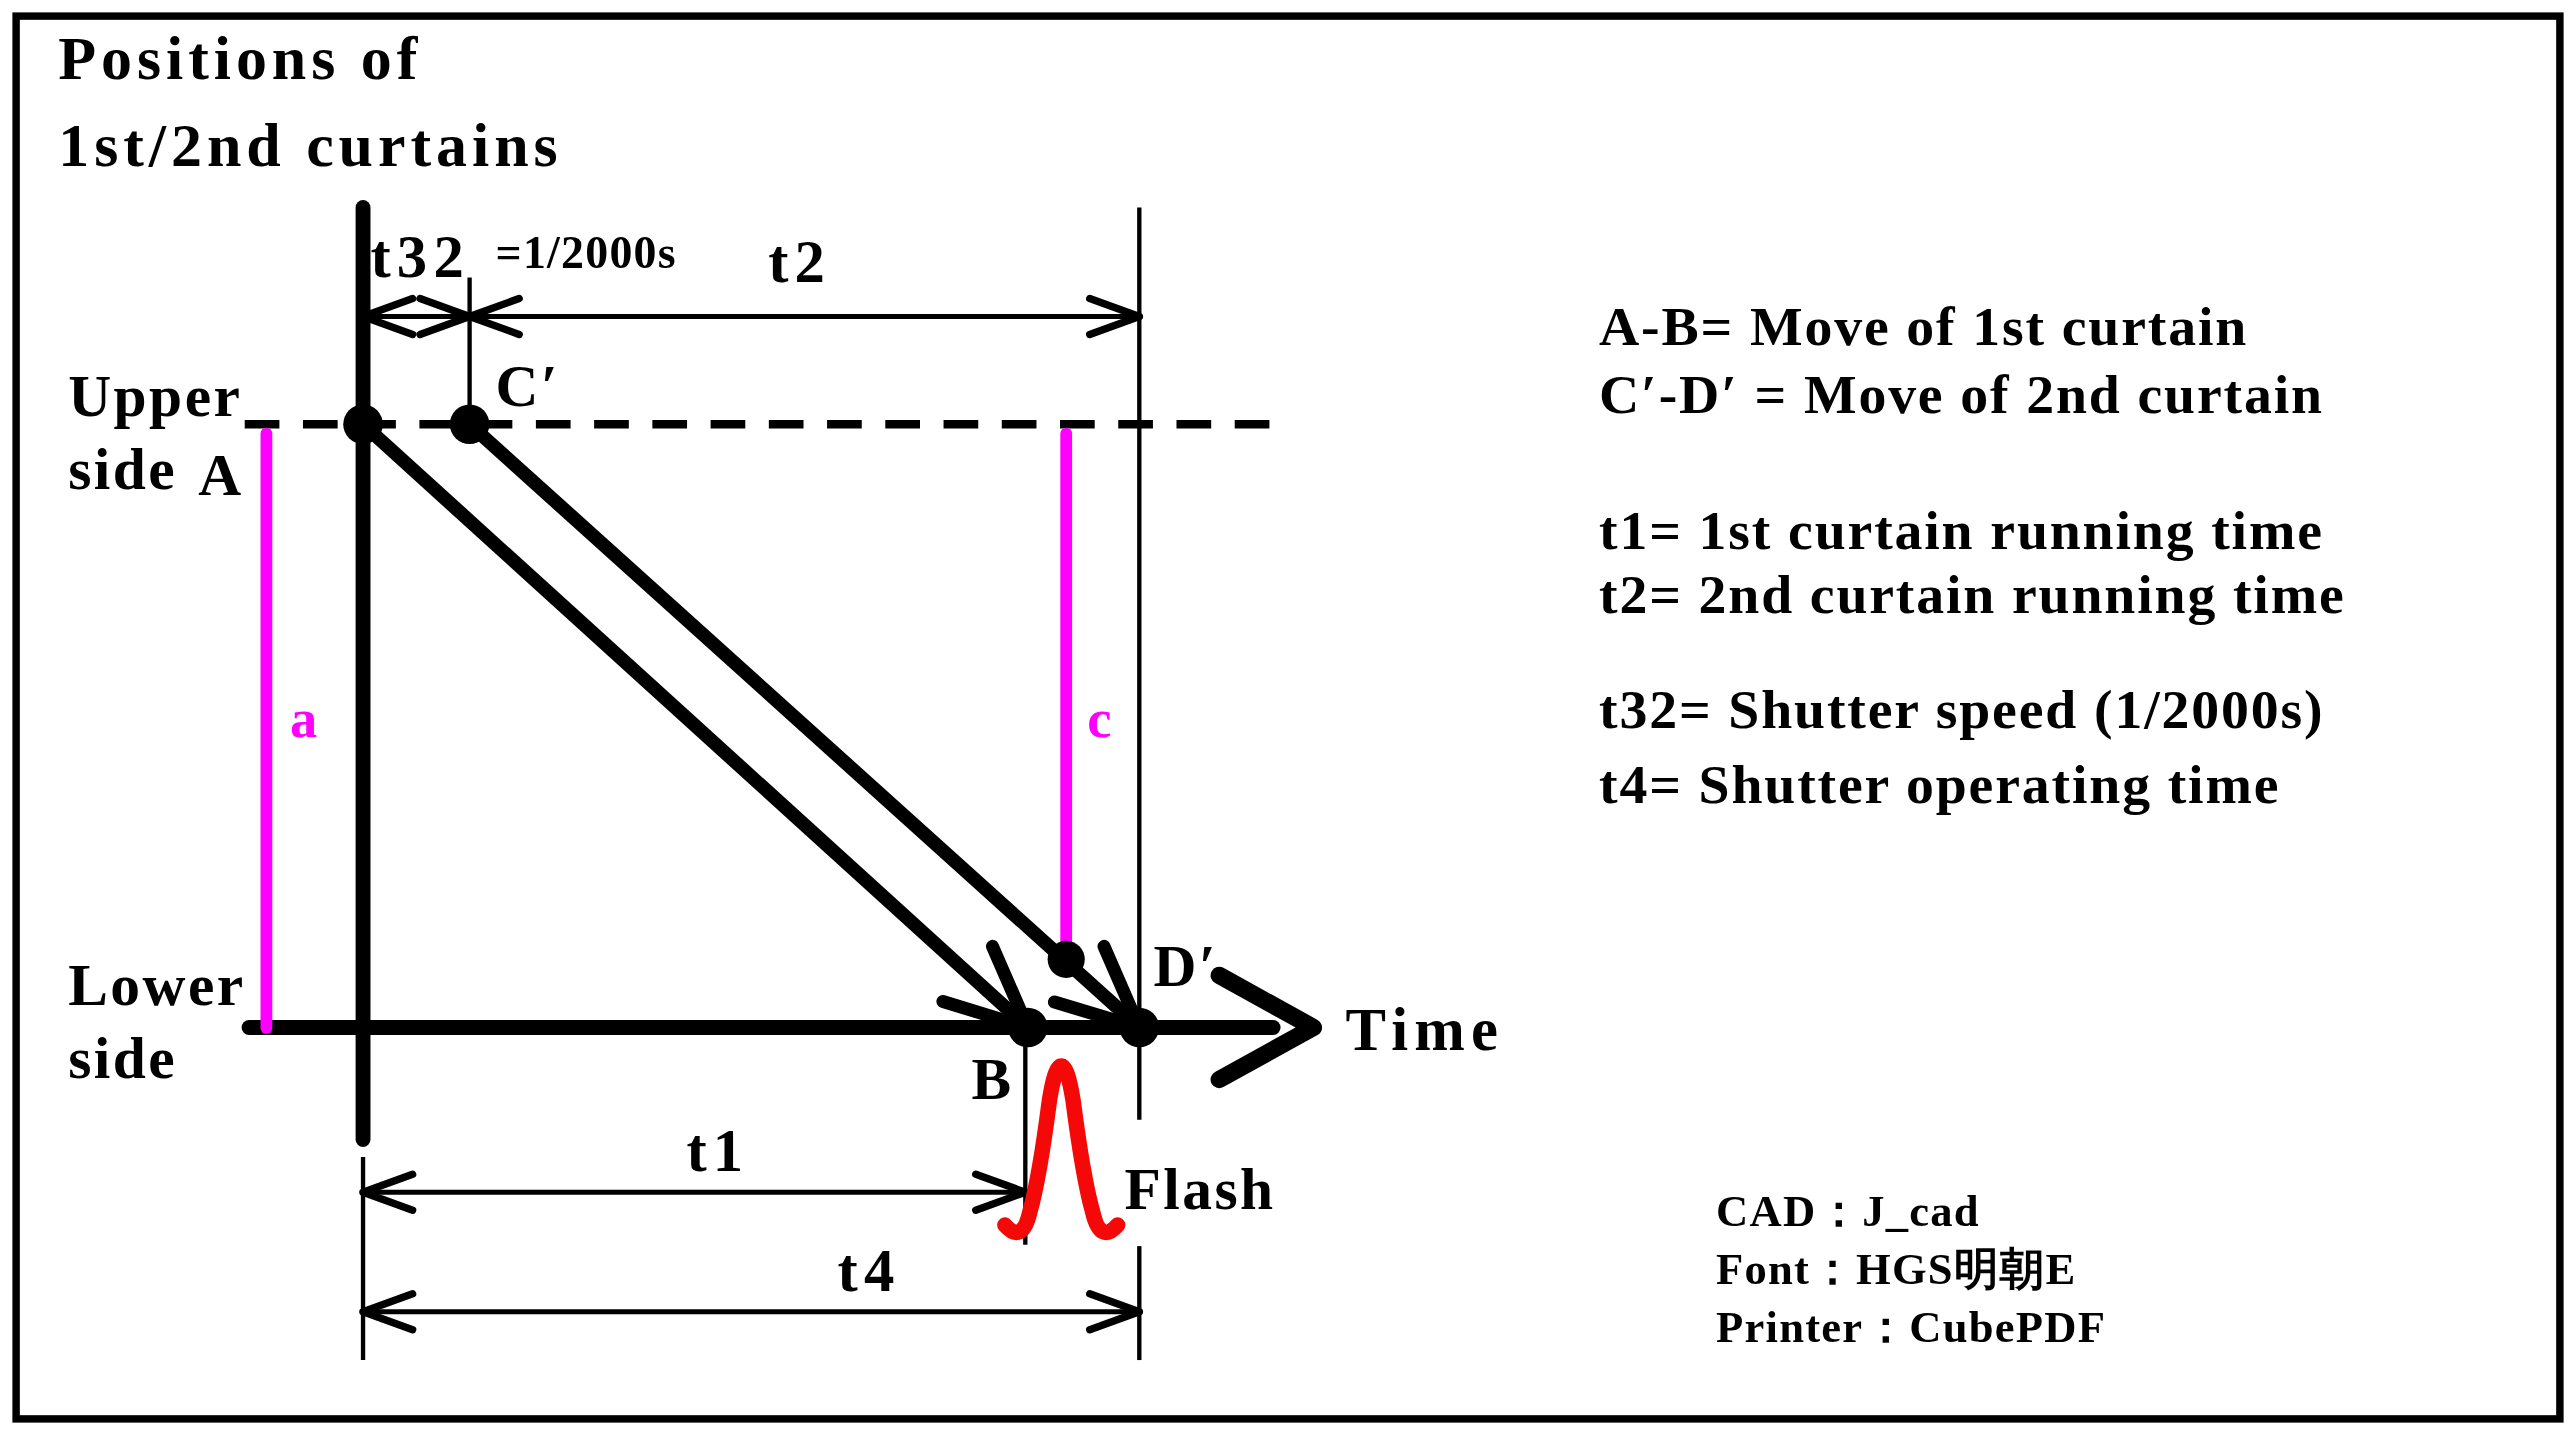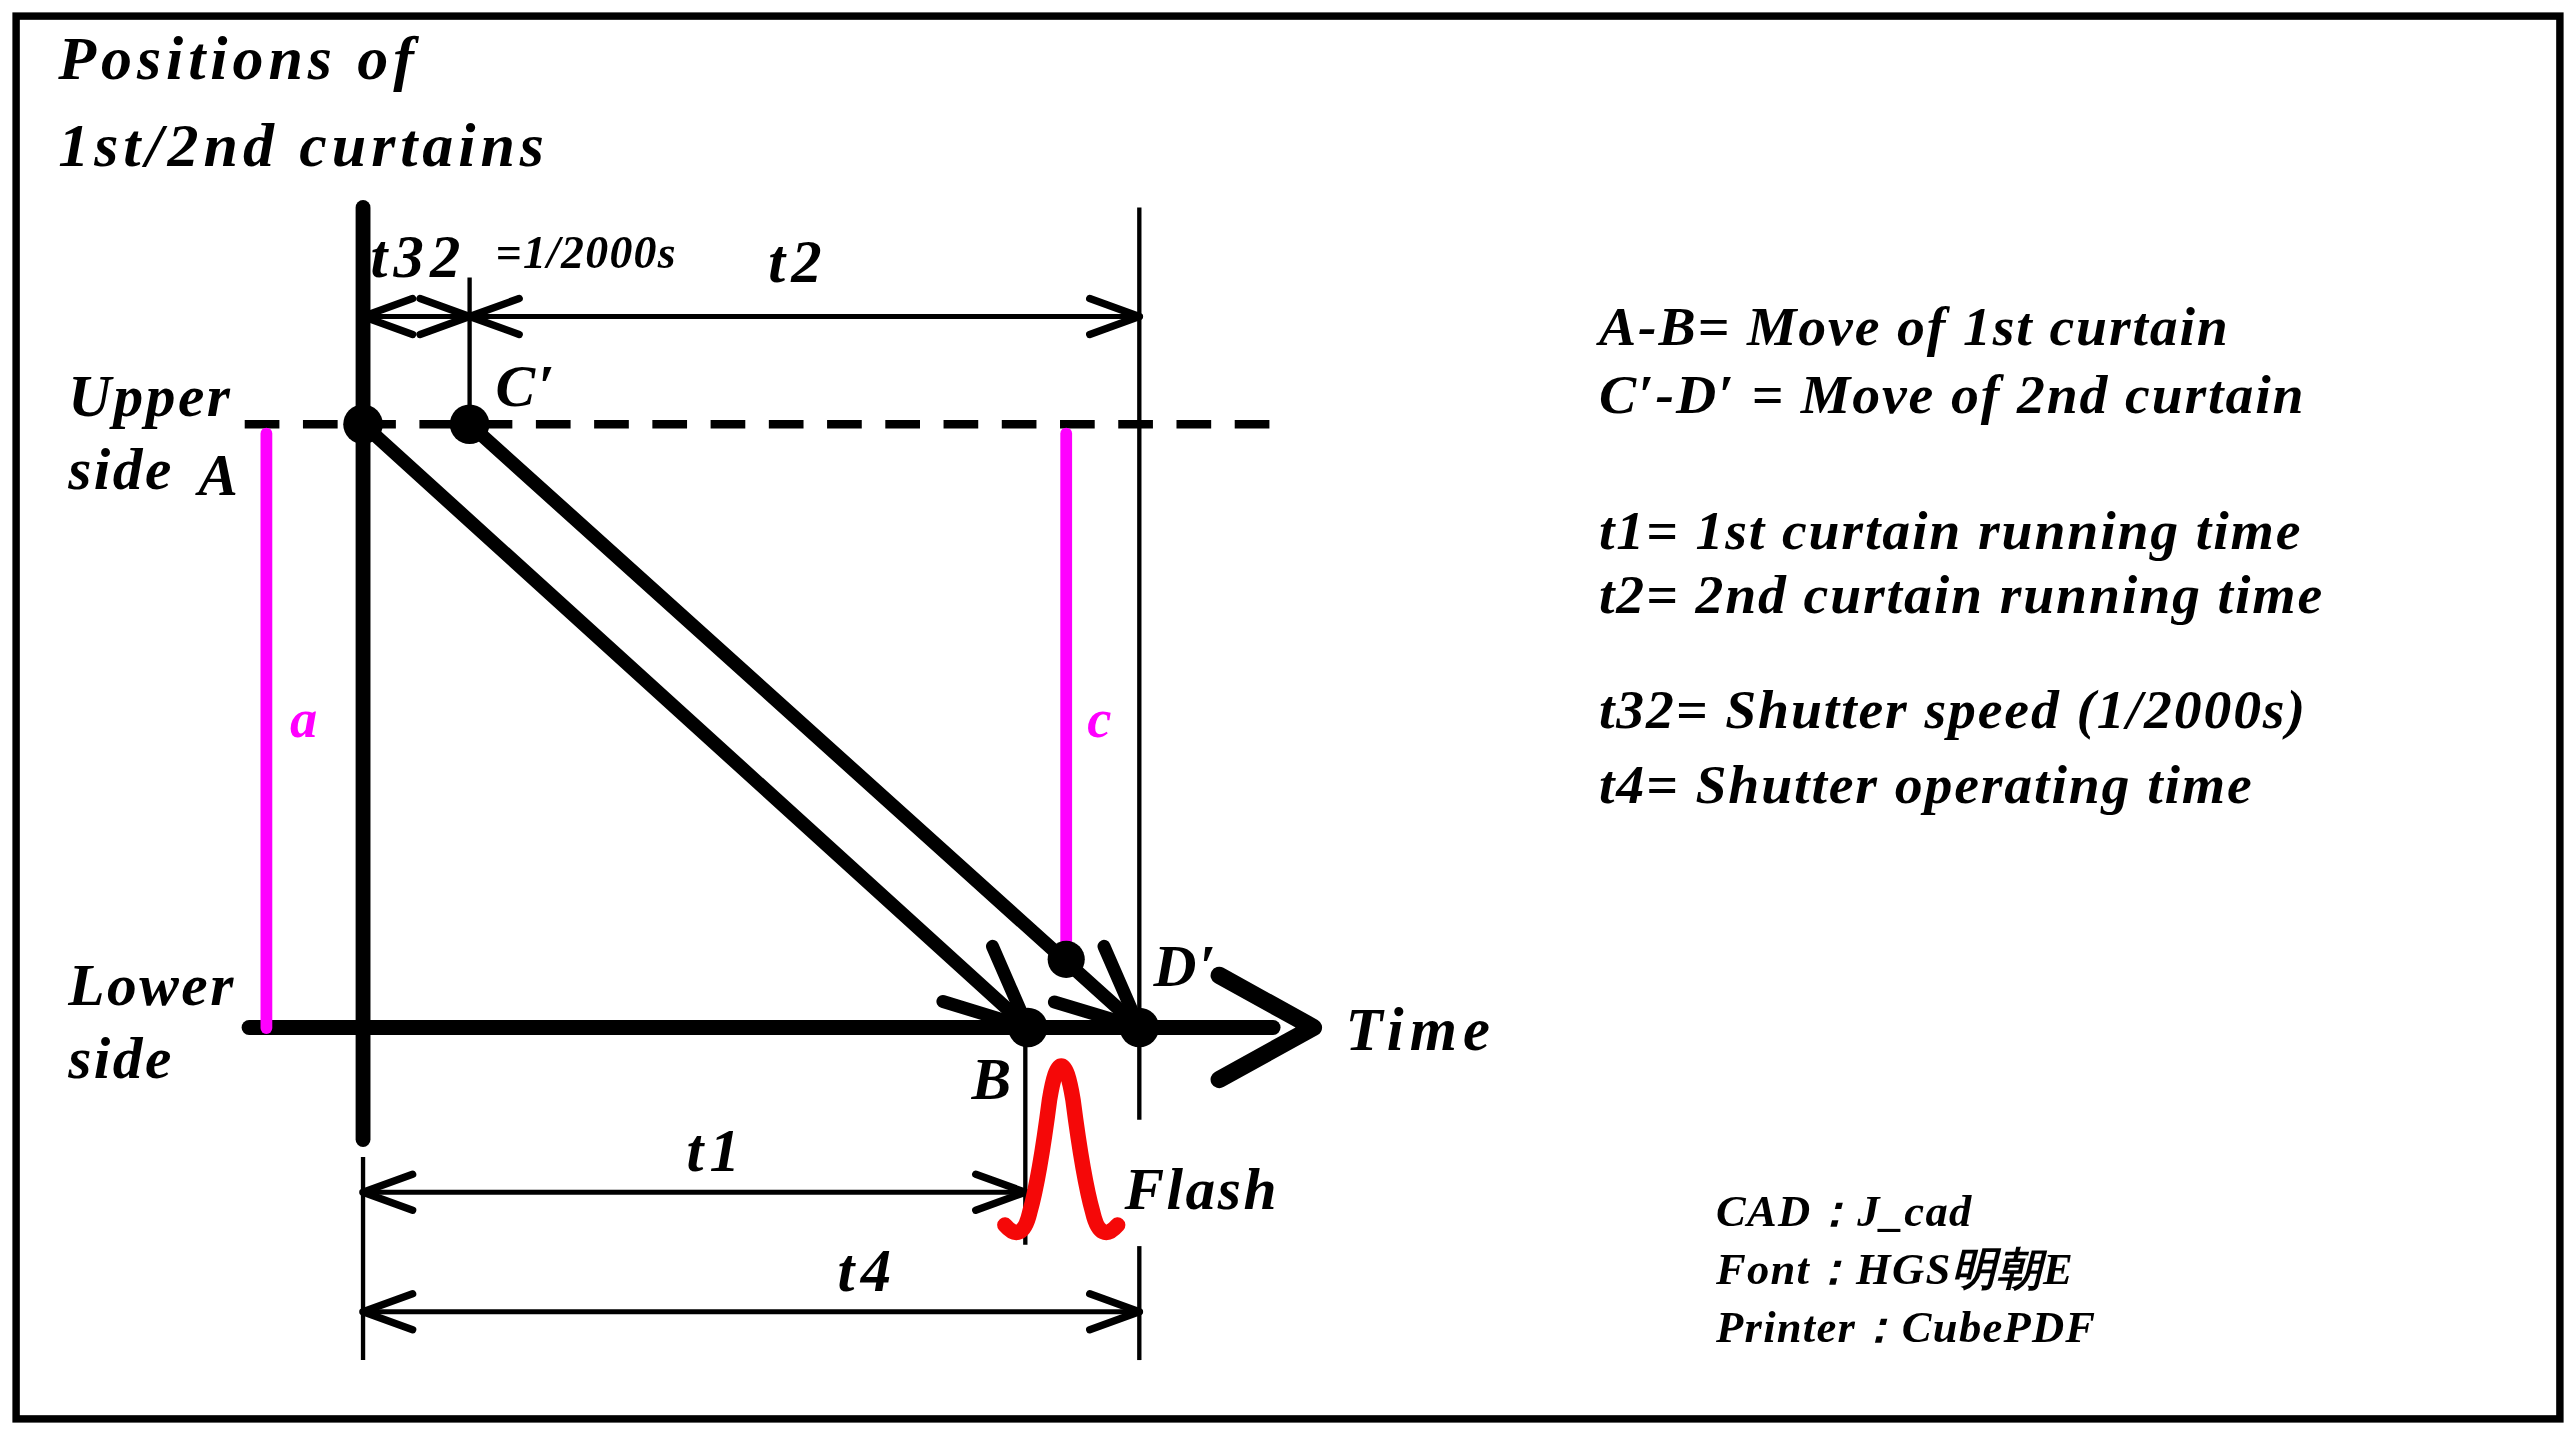--- a/index.html
+++ b/index.html
@@ -8,21 +8,20 @@
     background: #ffffff;
     width: 100%;
     height: 100%;
   }
   #stage {
     position: relative;
     width: 100vw;
     height: 100vh;
     background: #ffffff;
     overflow: hidden;
-    font-style: italic;
   }
   svg {
     position: absolute;
     inset: 0;
     width: 100%;
     height: 100%;
     display: block;
   }
   text {
     font-family: "Liberation Serif", "DejaVu Serif", serif;

